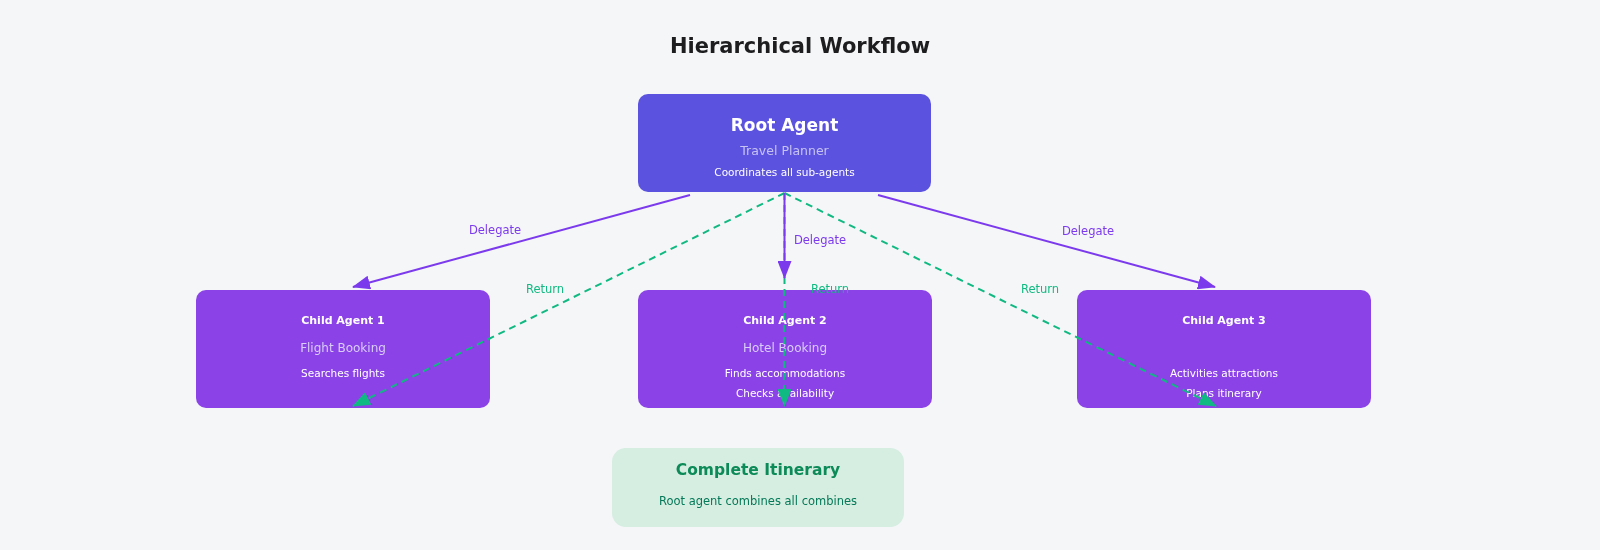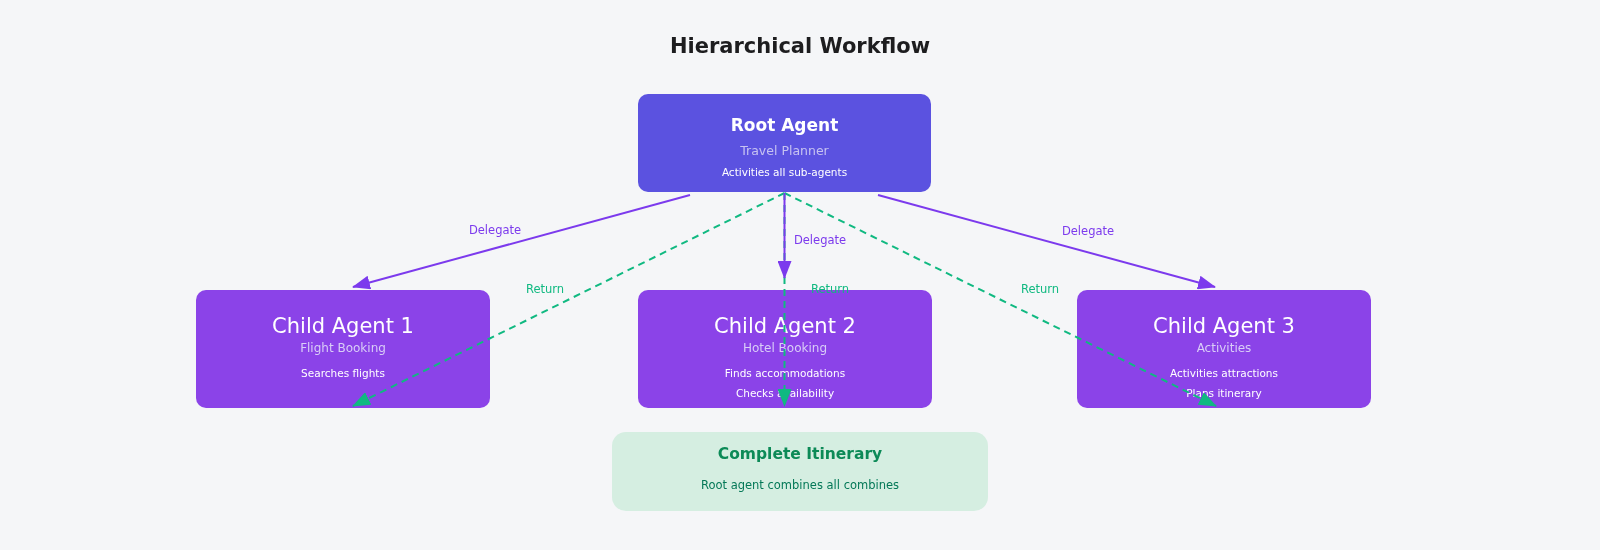--- a/index.html
+++ b/index.html
@@ -43,27 +43,27 @@
   .root-sub   { top: 49px; font-size: 12.5px; color: #c7c3f1; }
   .root-desc  { top: 72px; font-size: 10.5px; color: #ffffff; }
 
   .box-child {
     width: 294px; height: 118px;
     background: var(--child-box, #8b43e8);
   }
   .child-1 { left: 196px;  top: 274px; }
   .child-2 { left: 638px;  top: 274px; }
   .child-3 { left: 1077px; top: 274px; }
-  .c-title { top: 24px; font-size: 21px; font-weight: 400; }
+  .c-title { top: 24px; font-size: 11px; font-weight: 700; }
   .c-sub   { top: 51px; font-size: 12px; color: #d9cdf7; }
   .c-l1    { top: 77px; font-size: 10.5px; }
   .c-l2    { top: 97px; font-size: 10.5px; }
 
   .box-result {
-    left: 612px; top: 416px; width: 376px; height: 79px;
+    left: 612px; top: 432px; width: 292px; height: 79px;
     background: var(--result-box, #d5eee1);
     border-radius: 14px;
   }
   .r-title { top: 13px; font-size: 15.5px; font-weight: 700; color: var(--result-title, #0c8a57); }
   .r-sub   { top: 46px; font-size: 11.5px; color: var(--result-subtitle, #047857); }
 
   .edges {
     position: absolute;
     left: 0; top: 0;
     z-index: 2;
@@ -117,39 +117,38 @@
   <div class="edge-label lbl-delegate lbl-d1">Delegate</div>
   <div class="edge-label lbl-delegate lbl-d2">Delegate</div>
   <div class="edge-label lbl-delegate lbl-d3">Delegate</div>
   <div class="edge-label lbl-return lbl-r1">Return</div>
   <div class="edge-label lbl-return lbl-r2">Return</div>
   <div class="edge-label lbl-return lbl-r3">Return</div>
 
   <div class="box box-root">
     <div class="bt root-title">Root Agent</div>
     <div class="bt root-sub">Travel Planner</div>
-    <div class="bt root-desc">Activities all sub-agents</div>
+    <div class="bt root-desc">Coordinates all sub-agents</div>
   </div>
 
   <div class="box box-child child-1">
     <div class="bt c-title">Child Agent 1</div>
     <div class="bt c-l1">Searches flights</div>
     <div class="bt c-sub">Flight Booking</div>
   </div>
 
   <div class="box box-child child-2">
     <div class="bt c-title">Child Agent 2</div>
     <div class="bt c-sub">Hotel Booking</div>
     <div class="bt c-l1">Finds accommodations</div>
     <div class="bt c-l2">Checks availability</div>
   </div>
 
   <div class="box box-child child-3">
     <div class="bt c-title">Child Agent 3</div>
-    <div class="bt c-sub">Activities</div>
     <div class="bt c-l1">Activities attractions</div>
     <div class="bt c-l2">Plans itinerary</div>
   </div>
 
   <div class="box box-result">
     <div class="bt r-title">Complete Itinerary</div>
     <div class="bt r-sub">Root agent combines all combines</div>
   </div>
 
 </div>

